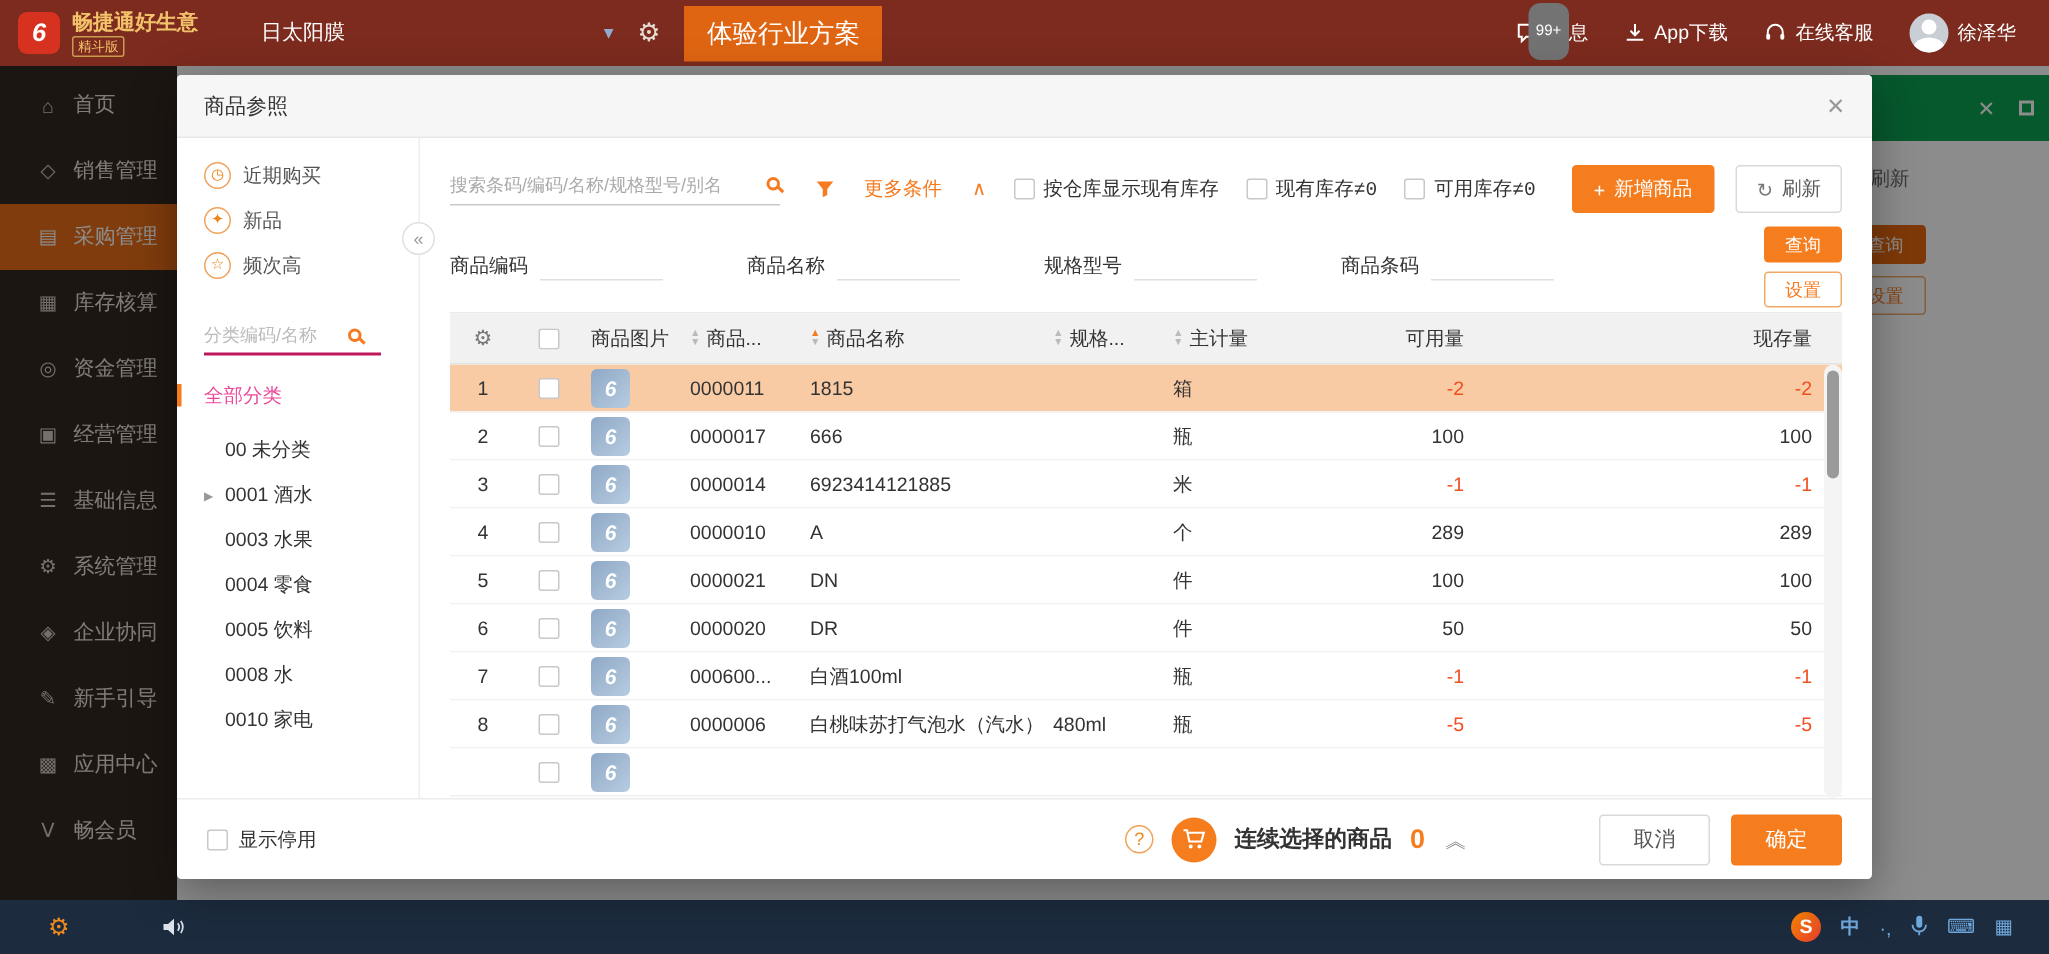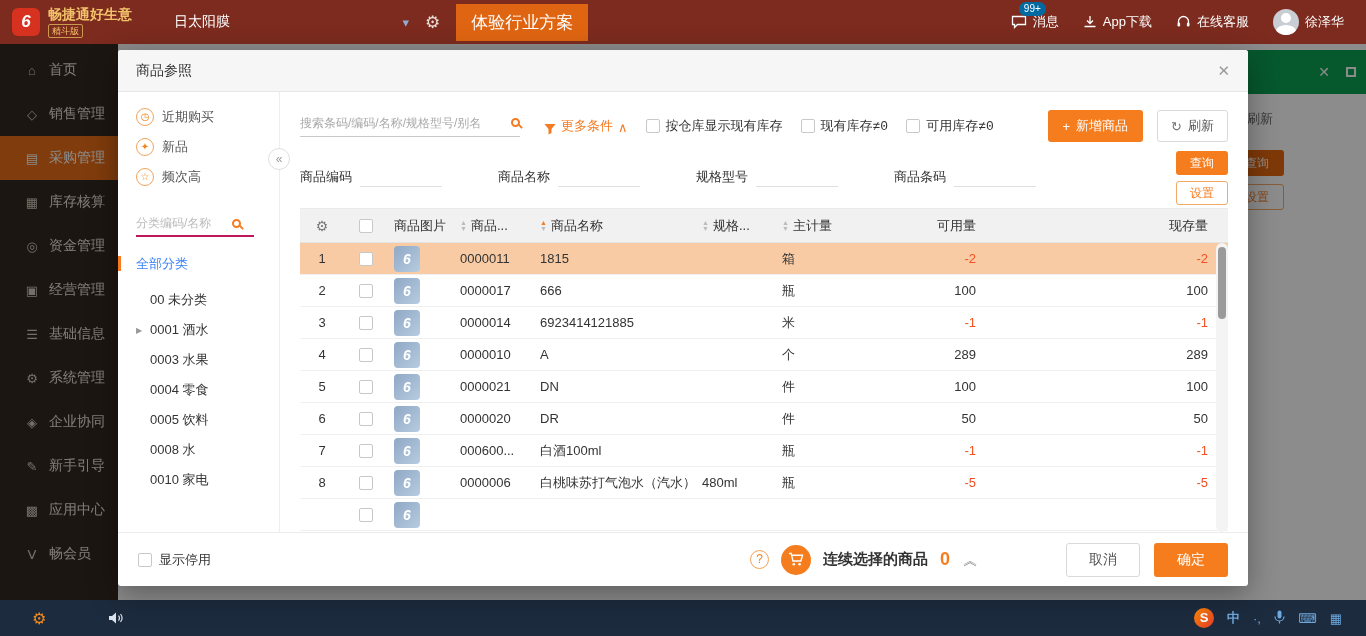--- a/index.html
+++ b/index.html
@@ -12,21 +12,21 @@
   .logo-block { display:flex; align-items:center; gap:8px; padding:0 12px; width:168px; }
   .logo-icon { width:28px; height:28px; border-radius:6px; background:#D7321F; color:#fff; font-weight:bold; font-style:italic; display:flex; align-items:center; justify-content:center; font-size:17px; flex:none; }
   .logo-title { color:#F2C26B; font-size:14px; font-weight:bold; white-space:nowrap; line-height:15px; }
   .logo-badge { display:inline-block; color:#F2C26B; border:1px solid #C99B4F; border-radius:2px; font-size:9px; padding:0 3px; line-height:12px; margin-top:1px; }
   .store-select { width:235px; display:flex; justify-content:space-between; align-items:center; color:#fff; font-size:14px; margin-left:6px; cursor:pointer; }
   .chev { color:#93A9CE; font-size:13px; }
   .top-gear { color:#E9DDD6; font-size:17px; margin-left:16px; cursor:pointer; }
   .trial-btn { margin-left:16px; background:#DF6512; color:#fff; font-size:17px; padding:7px 15px; border:none; cursor:pointer; }
   .top-right { margin-left:auto; display:flex; align-items:center; gap:24px; padding-right:22px; color:#fff; font-size:13px; }
   .top-item { display:flex; align-items:center; gap:6px; cursor:pointer; position:relative; }
-  .badge-99 { position:absolute; top:-11px; left:8px; background:#0369a1; color:#fff; border-radius:8px; font-size:10px; line-height:14px; padding:0 5px; }
+  .badge-99 { position:absolute; top:-11px; left:8px; background:#737373; color:#fff; border-radius:8px; font-size:10px; line-height:14px; padding:12px 5px; }
   .avatar { width:26px; height:26px; border-radius:50%; background:#C9CDD4; position:relative; overflow:hidden; }
   .avatar::before { content:""; position:absolute; top:4px; left:8px; width:10px; height:10px; border-radius:50%; background:#fff; }
   .avatar::after { content:""; position:absolute; top:16px; left:3px; width:20px; height:12px; border-radius:50% 50% 0 0; background:#fff; }
 
   
   .sidebar { position:absolute; top:44px; left:0; width:118px; height:556px; background:#342921; z-index:10; padding-top:4px; }
   .side-item { height:44px; display:flex; align-items:center; gap:9px; padding-left:24px; color:#E9E1D9; font-size:14px; cursor:pointer; white-space:nowrap; }
   .side-item .s-icon { width:16px; text-align:center; font-size:13px; color:#D5CBC1; flex:none; }
   .side-item.active { background:#EA6E16; color:#fff; }
   .side-item.active .s-icon { color:#fff; }
@@ -53,34 +53,34 @@
 
   
   .left-panel { width:162px; flex:none; border-right:1px solid #EEE; padding:10px 0 0 18px; position:relative; }
   .quick-link { height:30px; display:flex; align-items:center; gap:8px; color:#555; cursor:pointer; }
   .ql-icon { width:18px; height:18px; border-radius:50%; border:1px solid #F0A35C; color:#F08519; font-size:10px; line-height:16px; text-align:center; flex:none; }
   .cat-search { margin-top:24px; width:118px; border-bottom:2px solid #be185d; display:flex; align-items:center; padding-bottom:5px; }
   .cat-search input { border:none; outline:none; width:96px; font-size:12px; color:#333; background:transparent; font-family:inherit; }
   .cat-search input::placeholder { color:#BBB; }
   .mag { width:9px; height:9px; border:2px solid #F57A20; border-radius:50%; position:relative; flex:none; }
   .mag::after { content:""; position:absolute; width:6px; height:2px; background:#F57A20; transform:rotate(45deg); right:-5px; bottom:-2px; }
-  .all-cat { margin-top:18px; color:#3b82f6; cursor:pointer; position:relative; }
+  .all-cat { margin-top:18px; color:#ec4899; cursor:pointer; position:relative; }
   .all-cat::before { content:""; position:absolute; left:-18px; top:1px; width:3px; height:15px; background:#F57A20; }
   .cat-list { margin-top:12px; }
   .cat-item { height:30px; display:flex; align-items:center; padding-left:14px; color:#333; cursor:pointer; position:relative; }
   .expander { position:absolute; left:0; color:#999; font-size:8px; }
   .collapse-tab { position:absolute; right:-11px; top:56px; width:22px; height:22px; border-radius:50%; background:#fff; border:1px solid #E0E0E0; color:#999; font-size:12px; text-align:center; line-height:20px; cursor:pointer; z-index:3; }
 
   
   .main-panel { flex:1; display:flex; flex-direction:column; padding:14px 20px 0 20px; min-width:0; }
   .toolbar-row { height:40px; flex:none; display:flex; align-items:center; }
   .search-box { width:220px; border-bottom:1px solid #C9C9C9; display:flex; align-items:center; padding-bottom:6px; }
   .search-box input { border:none; outline:none; flex:1; font-size:12px; background:transparent; font-family:inherit; }
   .search-box input::placeholder { color:#AAA; }
-  .more-filters { margin-left:24px; color:#F57A20; display:flex; align-items:flex-end; gap:5px; cursor:pointer; }
+  .more-filters { margin-left:24px; color:#F57A20; display:flex; align-items:center; gap:20px; cursor:pointer; }
   .cb { width:14px; height:14px; border:1px solid #C8C8C8; border-radius:2px; background:#fff; display:inline-block; flex:none; cursor:pointer; }
   .cb-group { display:flex; align-items:center; gap:6px; margin-left:18px; cursor:pointer;font-family:Liberation Mono, monospace; }
   .btn-add { margin-left:auto; background:#F67D1E; color:#fff; border:none; border-radius:3px; height:32px; padding:0 15px; font-size:13px; display:flex; align-items:center; gap:6px; cursor:pointer; }
   .btn-refresh { margin-left:14px; background:#fff; color:#555; border:1px solid #D9D9D9; border-radius:3px; height:32px; padding:0 13px; font-size:13px; display:flex; align-items:center; gap:6px; cursor:pointer; }
   .btn-refresh .rf { color:#777; }
 
   .filter-row { height:62px; flex:none; display:flex; align-items:center; gap:56px; position:relative; padding-right:130px; }
   .f-field { display:flex; align-items:center; gap:8px; }
   .f-field input { width:82px; border:none; border-bottom:1px solid #DFDFDF; outline:none; height:20px; font-family:inherit; font-size:13px; background:transparent; }
   .f-btns { position:absolute; right:0; top:5px; display:flex; flex-direction:column; gap:6px; }

